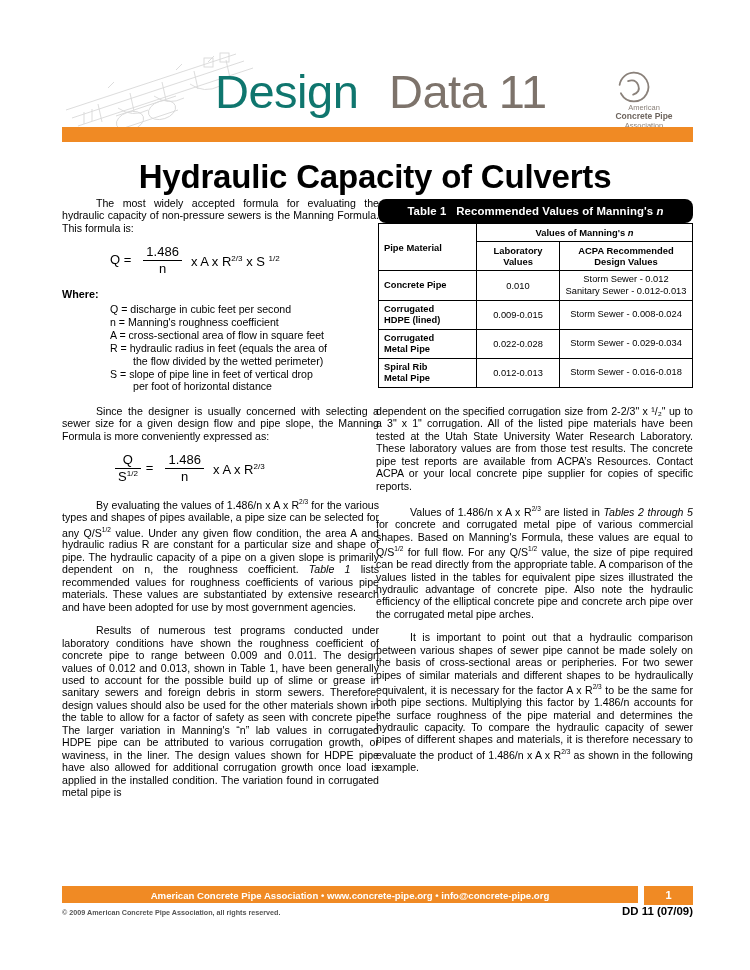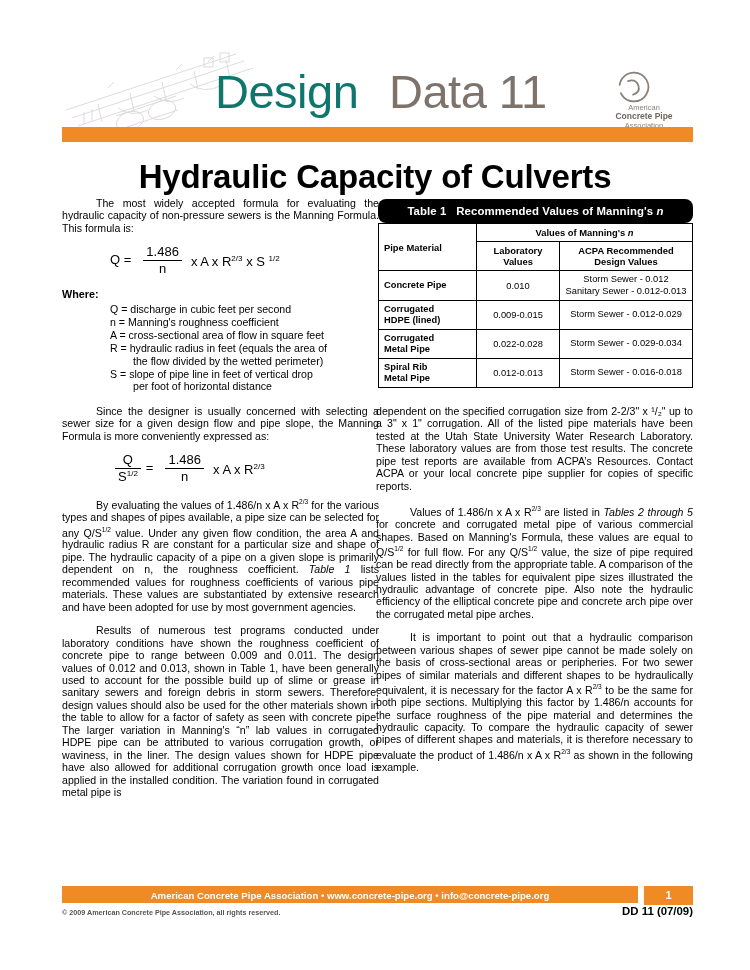--- a/index.html
+++ b/index.html
@@ -374,21 +374,21 @@
 
       <tr>
         <td class="mat"><span>Concrete Pipe</span></td>
         <td class="lab">0.010</td>
         <td class="acpa"><span>Storm Sewer - 0.012</span><br><span>Sanitary Sewer - 0.012-0.013</span></td>
       </tr>
 
       <tr>
         <td class="mat"><span>Corrugated</span><br><span>HDPE (lined)</span></td>
         <td class="lab">0.009-0.015</td>
-        <td class="acpa">Storm Sewer - 0.012-0.029</td>
+        <td class="acpa">Storm Sewer - 0.008-0.024</td>
       </tr>
 
       <tr>
         <td class="mat"><span>Corrugated</span><br><span>Metal Pipe</span></td>
         <td class="lab">0.022-0.028</td>
         <td class="acpa">Storm Sewer - 0.029-0.034</td>
       </tr>
 
       <tr>
         <td class="mat"><span>Spiral Rib</span><br><span>Metal Pipe</span></td>

